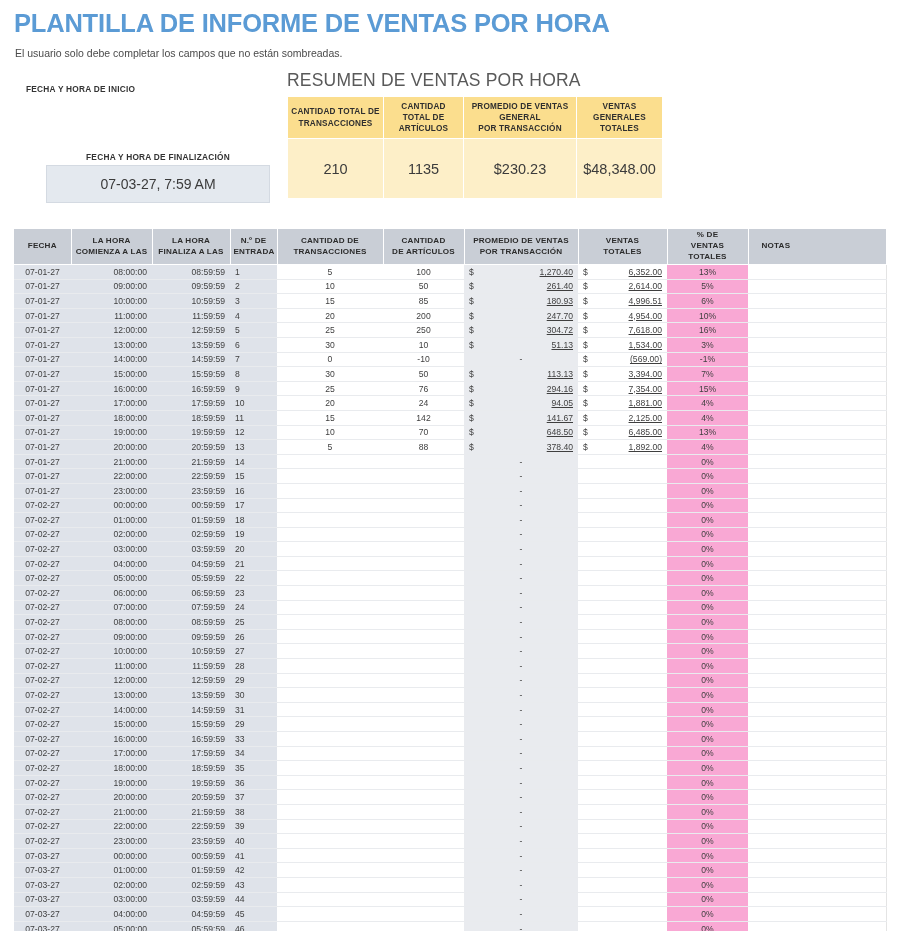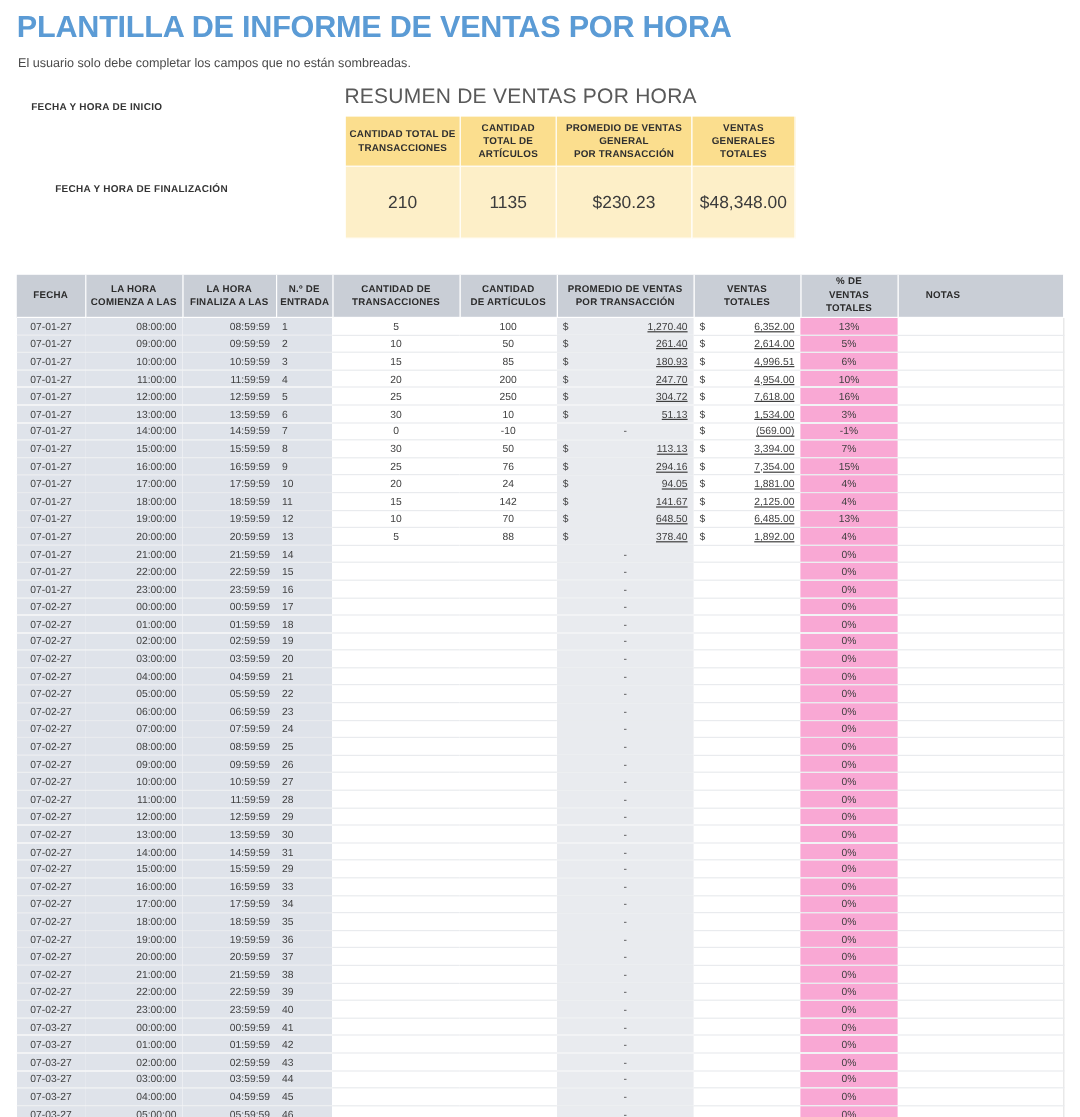--- a/index.html
+++ b/index.html
@@ -126,21 +126,21 @@
     font-weight: bold;
     letter-spacing: 0.2px;
     line-height: 1.35;
     height: 33px;
     vertical-align: middle;
     border-right: 1px solid #ffffff;
     border-bottom: 1px solid #ffffff;
     padding: 1px 3px;
     text-align: center;
   }
-  table.grid th.left-al { text-align: left; padding-left: 23px; }
+  table.grid th.left-al { text-align: left; padding-left: 13px; }
 
   table.grid td {
     height: 13.6px;
     font-size: 8.6px;
     color: #3f3f3f;
     border-bottom: 1px solid #e9ebee;
     padding: 0 5px;
     vertical-align: middle;
     white-space: nowrap;
     overflow: hidden;
@@ -183,20 +183,21 @@
 
 <div class="page-title">PLANTILLA DE INFORME DE VENTAS POR HORA</div>
 <div class="page-subtitle">El usuario solo debe completar los campos que no están sombreadas.</div>
 
 <div class="field-block" style="left:14px; top:84px;">
   <div class="field-label">FECHA Y HORA DE INICIO</div>
 </div>
 
 <div class="field-block" style="left:14px; top:152px;margin-left:20px;">
   <div class="field-label">FECHA Y HORA DE FINALIZACIÓN</div>
+  <div class="field-box shaded">07-03-27, 7:59 AM</div>
 </div>
 
 <div class="summary-wrap">
   <div class="summary-title">RESUMEN DE VENTAS POR HORA</div>
   <table class="summary">
     <colgroup>
       <col class="col-w1">
         <col class="col-w2">
         <col class="col-w3">
         <col class="col-w4">

